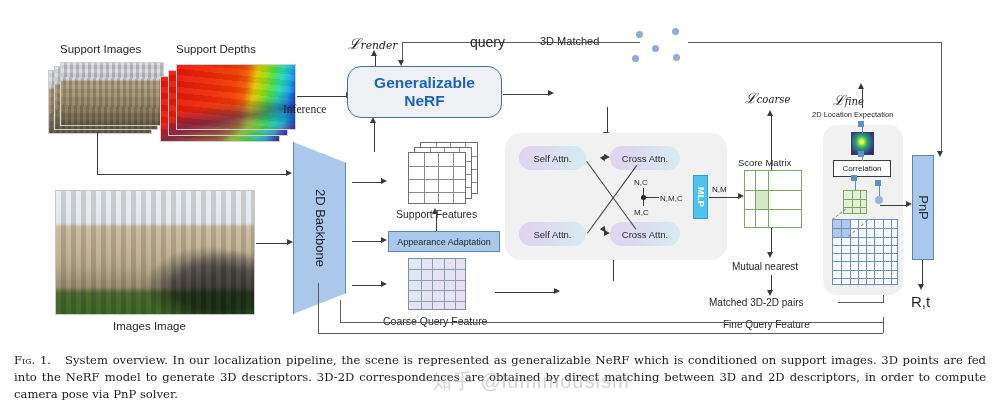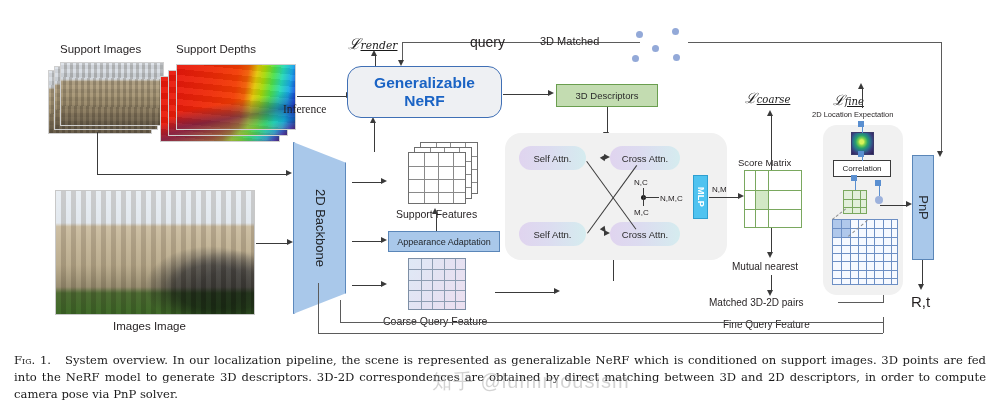--- a/index.html
+++ b/index.html
@@ -15,21 +15,21 @@
     position:absolute; left:0; top:0; width:888px; height:345px;
   }
   .lbl {
     position:absolute; color:#231f20; white-space:nowrap;
     font-family:"Liberation Sans", sans-serif;
   }
   .math {
     position:absolute; white-space:nowrap; color:#1a1a1a;
     font-family:"DejaVu Serif", serif; font-style:italic;
   }
-  .math .sub { font-size:0.72em;text-decoration:underline; }
+  .math .sub { font-size:0.72em; }
 
   
   .nerf-box {
     position:absolute;
     background:#eef0f3;
     border:1.4px solid #3f6fb5;
     border-radius:14px;
     display:flex; align-items:center; justify-content:center;
     text-align:center;
     color:#1a63c4; font-size:15.5px; font-weight:bold; line-height:1.15;
@@ -256,23 +256,20 @@
   <div class="dot3d" style="left:632px; top:55px;"></div>
   <div class="dot3d" style="left:673px; top:54px;"></div>
 
   <div class="ln h" style="left:688px; top:42px; width:254px;"></div>
   <div class="ln v" style="left:941px; top:42px; height:110px;"></div>
   <div class="arrowhead ah-d" style="left:937.4px; top:151px;"></div>
 
   <div class="ln h dark" style="left:503px; top:94px; width:46px;"></div>
   <div class="arrowhead ah-r" style="left:548px; top:90.4px;"></div>
 
-  <div class="green-box" style="left:556px; top:84px; width:102px; height:23px;">
-    <span>3D Descriptors</span>
-  </div>
 
   <div class="ln v dark" style="left:607px; top:107px; height:26px;"></div>
   <div class="arrowhead ah-d" style="left:603.4px; top:132px;"></div>
 
   <div class="ln h dark" style="left:352px; top:182px; width:30px;"></div>
   <div class="arrowhead ah-r" style="left:381px; top:178.4px;"></div>
 
   <div class="grid" style="left:420px; top:142px; width:58px; height:52px;">
     <div class="gl h" style="top:13px;"></div>
       <div class="gl h" style="top:26px;"></div>

